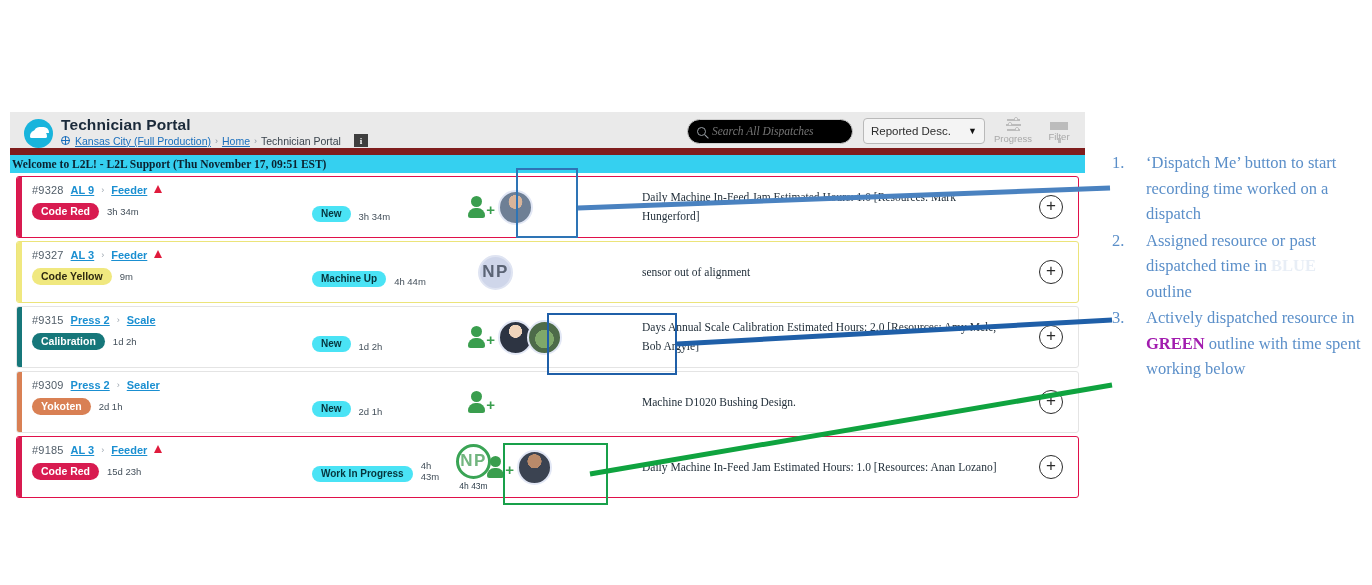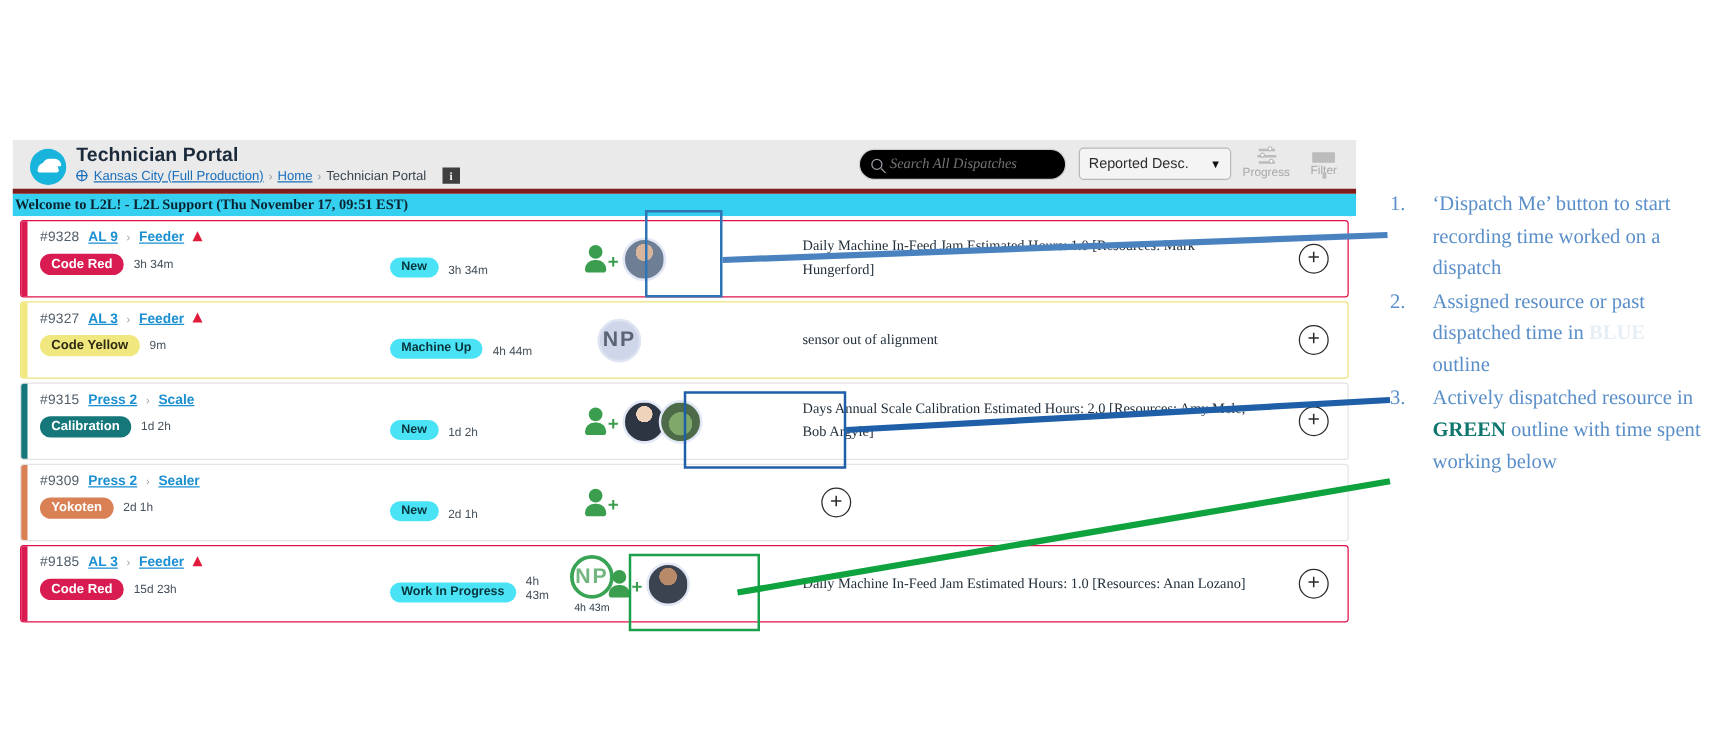--- a/index.html
+++ b/index.html
@@ -18,21 +18,21 @@
     width: 1075px; height: 390px;
     background: #ffffff;
     overflow: hidden;
   }
 
   
   #app-header {
     position: relative;
     height: 43px;
     background: #eaeaea;
-    border-bottom: 4px solid #7f1d1d;
+    border-bottom: 7px solid #7f1d1d;
   }
   #brand { position: absolute; left: 14px; top: 4px; display: flex; align-items: flex-start; }
   #cloud-logo {
     width: 29px; height: 29px; border-radius: 50%;
     background: #18b4dc; margin-top: 3px; margin-right: 8px;
     position: relative; flex: none;
   }
   #cloud-logo::after {
     content: ""; position: absolute; left: 6px; top: 11px;
     width: 17px; height: 8px; background: #ffffff;
@@ -229,21 +229,21 @@
   
   #callouts {
     position: absolute; left: 1112px; top: 150px; width: 252px;
     font-size: 16.5px; line-height: 25.5px; color: #5b8fc9;
     font-family: "Liberation Serif", serif;
   }
   .callout-item { display: flex; margin-bottom: 1px; }
   .callout-num { width: 34px; flex: none; }
   .callout-text { flex: 1; }
   .kw-blue { color: #e8eef6; font-weight: bold; }
-  .kw-green { color: #0f766e; font-weight: bold; }
+  .kw-green { color: #a21caf; font-weight: bold; }
 </style>
 </head>
 <body>
 
 <div id="app-window">
 
   <div id="app-header">
     <div id="brand">
       <div id="cloud-logo"></div>
       <div>
@@ -405,20 +405,21 @@
           <span class="status-pill">New</span>
           <span class="status-time">2d 1h</span>
         </div>
         <div class="col-avatars">
           <div class="dispatch-me-icon">
             <span class="head"></span>
             <span class="body"></span>
             <span class="plus">+</span>
           </div>
         </div>
+        <div class="col-desc">Machine D1020 Bushing Design.</div>
         <div class="col-plus">
           <div class="plus-circle">+</div>
         </div>
       </div>
       <div class="dispatch-row bordered-red">
         <div class="row-accent" style="background: rgb(216, 27, 80);"></div>
         <div class="col-meta">
           <div class="meta-line1">
             <span class="dispatch-id">#9185</span>
             <a href="#">AL 3</a>

